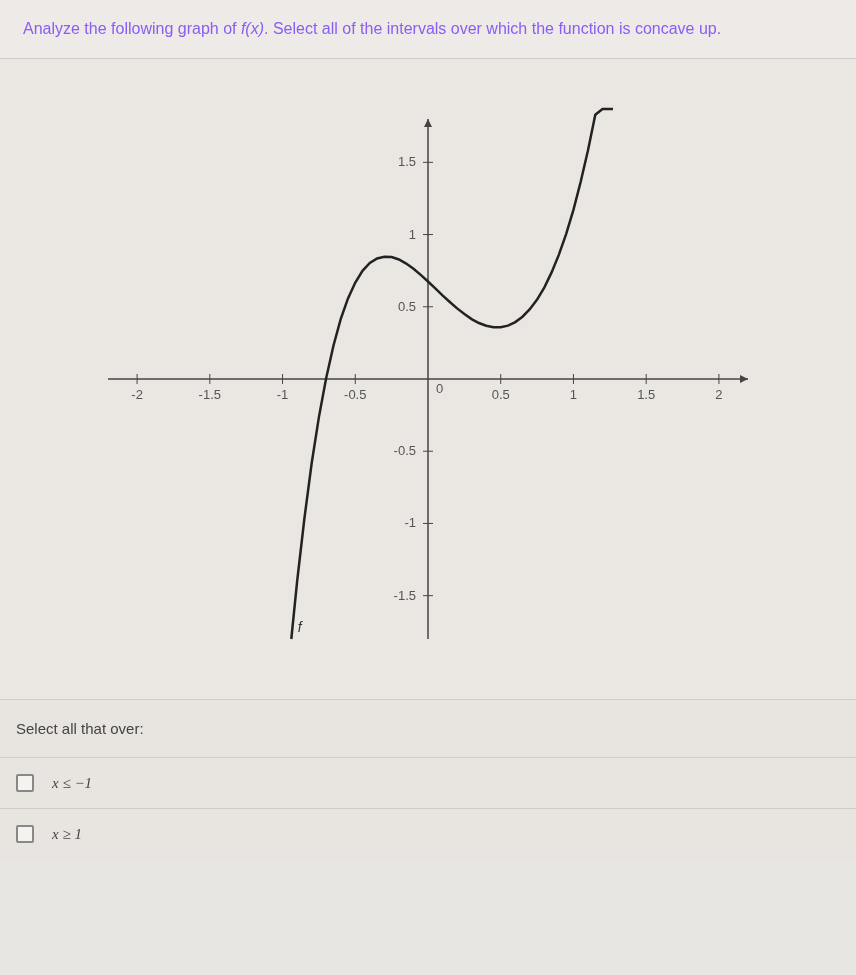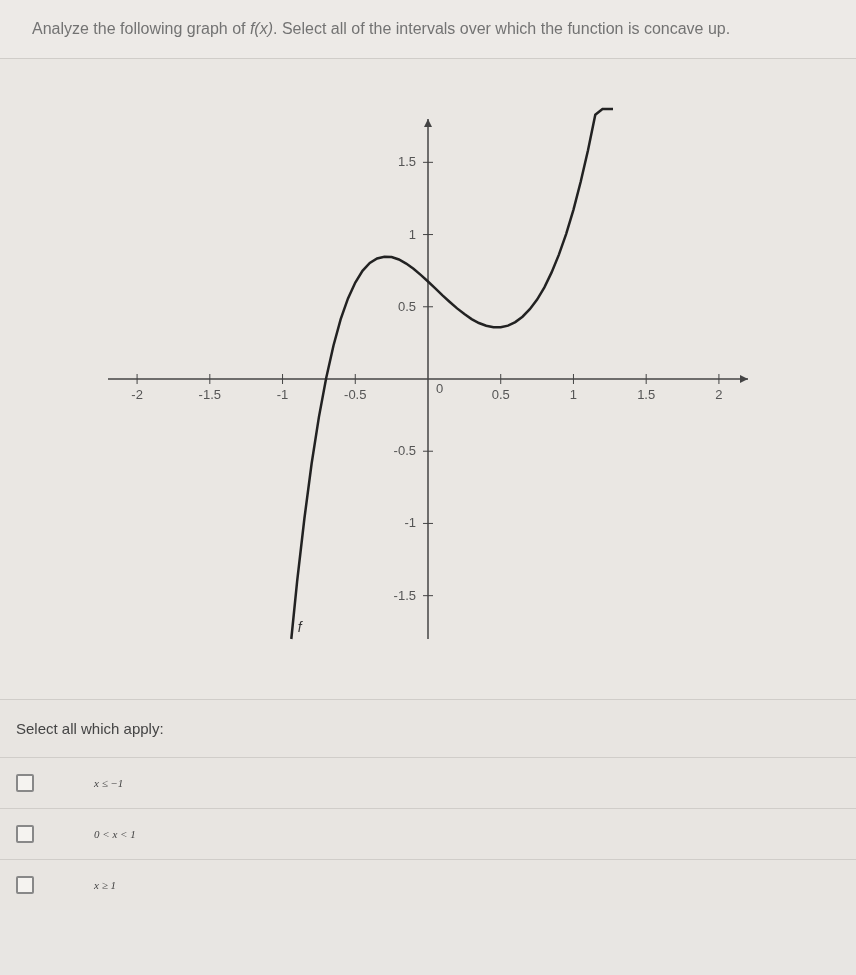--- a/index.html
+++ b/index.html
@@ -4,25 +4,25 @@
   <style>
     * { margin: 0; padding: 0; box-sizing: border-box; }
     body {
       font-family: -apple-system, BlinkMacSystemFont, "Segoe UI", Arial, sans-serif;
       background: #e8e6e3;
       width: 856px;
       height: 975px;
       color: #333;
     }
     .question-header {
-      padding: 20px 32px;
+      padding: 20px 23px;
       background: #edeae7;
       border-bottom: 1px solid #d0cdc9;
       font-size: 16px;
-      color: #737373;
+      color: #8b5cf6;
     }
     .fx { font-style: italic; }
     .chart-container {
       background: #eae7e3;
       padding: 40px 60px 40px 60px;
       display: flex;
       justify-content: center;
     }
     .chart {
       position: relative;
@@ -64,24 +64,23 @@
       font-size: 15px;
       color: #444;
       border-top: 1px solid #d0cdc9;
       border-bottom: 1px solid #d0cdc9;
     }
     .option {
       padding: 16px 16px;
       border-bottom: 1px solid #d0cdc9;
       display: flex;
       align-items: center;
-      font-size: 11px;
+      font-size: 15px;
       color: #444;
       font-family: "Times New Roman", serif;
-      gap: 42px;
     }
     .option:last-child { border-bottom: none; align-items: center; }
     .checkbox {
       width: 18px;
       height: 18px;
       border: 2px solid #888;
       border-radius: 2px;
       margin-right: 18px;
       background: #f5f3f0;
       cursor: pointer;
@@ -136,26 +135,22 @@
         </g>
       <g id="curve">
           <path d="M203.3 540.0 L209.1 482.7 L216.4 419.5 L223.6 364.8 L230.9 318.1 L238.2 279.0 L245.5 246.5 L252.7 220.2 L260.0 199.4 L267.3 183.5 L274.5 171.8 L281.8 164.0 L289.1 159.5 L296.4 157.7 L303.6 158.1 L310.9 160.5 L318.2 164.6 L325.5 169.8 L332.7 175.9 L340.0 182.5 L347.3 189.4 L354.5 196.4 L361.8 203.0 L369.1 209.4 L376.4 215.1 L383.6 220.1 L390.9 224.0 L398.2 226.7 L405.5 228.3 L412.7 228.3 L420.0 226.6 L427.3 223.1 L434.5 217.7 L441.8 210.2 L449.1 200.6 L456.4 188.3 L463.6 173.4 L470.9 155.6 L478.2 134.8 L485.5 110.6 L492.7 82.8 L500.0 51.3 L507.3 15.8 L514.5 10.0 L521.8 10.0 L525.0 10.0 " class="curve"></path>
           <text x="209.81818181818184" y="532.7777777777777" class="curve-label">f</text>
         </g>
     </svg>
   </div>
 </div>
 
 <div class="answers-section">
-  <div class="select-prompt">Select all which apply:</div>
+  <div class="select-prompt">Select all that over:</div>
   <div class="option">
     <div class="checkbox"></div>
     <span class="option-text">x ≤ −1</span>
-  </div>
-  <div class="option">
-    <div class="checkbox"></div>
-    <span class="option-text">0 &lt; x &lt; 1</span>
   </div>
   <div class="option">
     <div class="checkbox"></div>
     <span class="option-text">x ≥ 1</span>
   </div>
 </div>
 
 </body></html>

